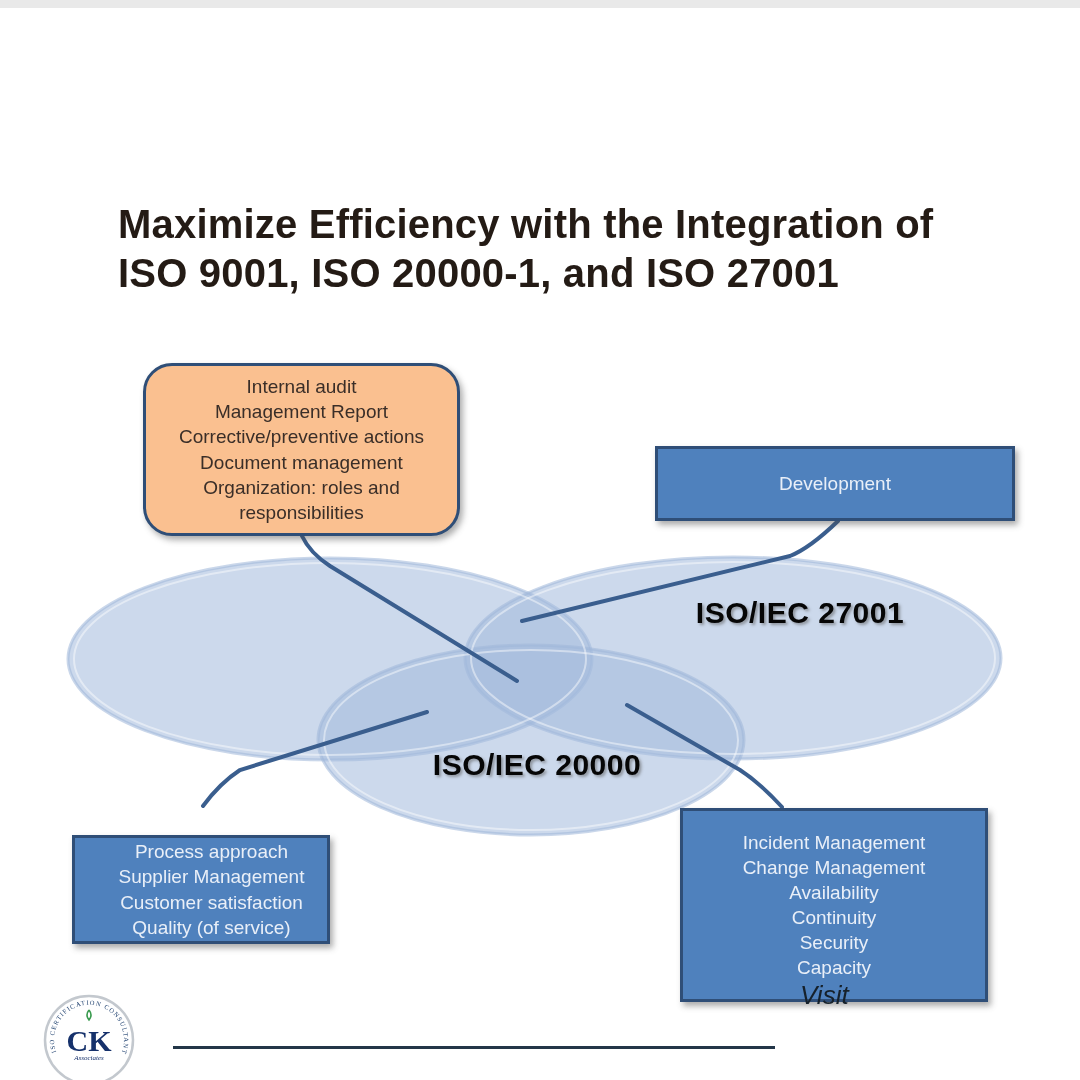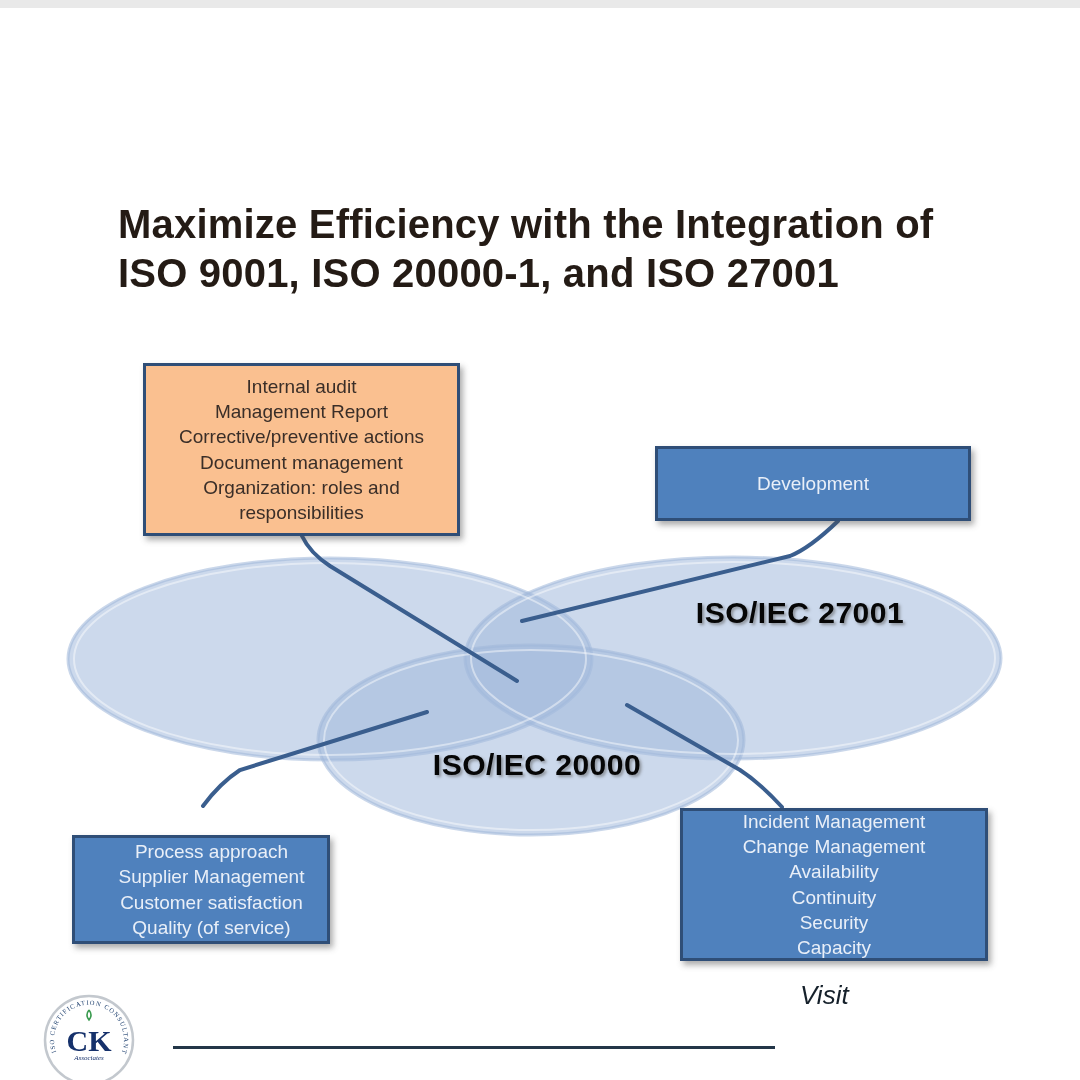--- a/index.html
+++ b/index.html
@@ -19,21 +19,21 @@
     letter-spacing:0.5px;
   }
   .callout{
     position:absolute;border:3px solid #2f4e77;box-sizing:border-box;
     display:flex;align-items:center;justify-content:center;text-align:center;
     white-space:pre-line;font-size:19px;line-height:1.32;
     box-shadow:3px 4px 6px rgba(70,70,70,0.45);
     padding:4px 8px;
   }
   .callout.blue{background:#4f81bd;color:#e9eff8;}
-  .callout.orange{background:#fac090;color:#3a2e28;}
+  .callout.orange{background:#fac090;color:#3a2e28;border-radius:29px;}
   .footer-line{
     position:absolute;left:173px;top:1038px;width:602px;height:3px;
     background:#233648;
   }
   .visit-label{
     position:absolute;left:800px;top:972px;
     font-size:26px;font-style:italic;font-weight:500;color:#16212b;
   }
   .website{
     position:absolute;left:786px;top:1010px;width:262px;text-align:left;
@@ -66,26 +66,26 @@
   </svg>
 
   <div class="venn-label" style="left:685px;top:588px;width:230px;">ISO/IEC 27001</div>
   <div class="venn-label" style="left:418px;top:740px;width:238px;text-align:center;">ISO/IEC 20000</div>
 
   <div class="callout orange" style="left:143px;top:355px;width:317px;height:173px;">Internal audit
 Management Report
 Corrective/preventive actions
 Document management
 Organization: roles and responsibilities</div>
-  <div class="callout blue" style="left:655px;top:438px;width:316px;height:75px;">Development</div>
+  <div class="callout blue" style="left:655px;top:438px;width:360px;height:75px;">Development</div>
   <div class="callout blue" style="left:72px;top:827px;width:258px;height:109px;padding-left:29px;">Process approach
 Supplier Management
 Customer satisfaction
 Quality (of service)</div>
-  <div class="callout blue" style="left:680px;top:800px;width:308px;height:153px;">Incident Management
+  <div class="callout blue" style="left:680px;top:800px;width:308px;height:194px;">Incident Management
 Change Management
 Availability
 Continuity
 Security
 Capacity</div>
 
   <div class="logo-wrap">
     <svg width="92" height="92" viewBox="0 0 92 92">
       <circle cx="46" cy="46" r="44" fill="#ffffff" stroke="#c3c8ce" stroke-width="2.5"></circle>
       <defs>

